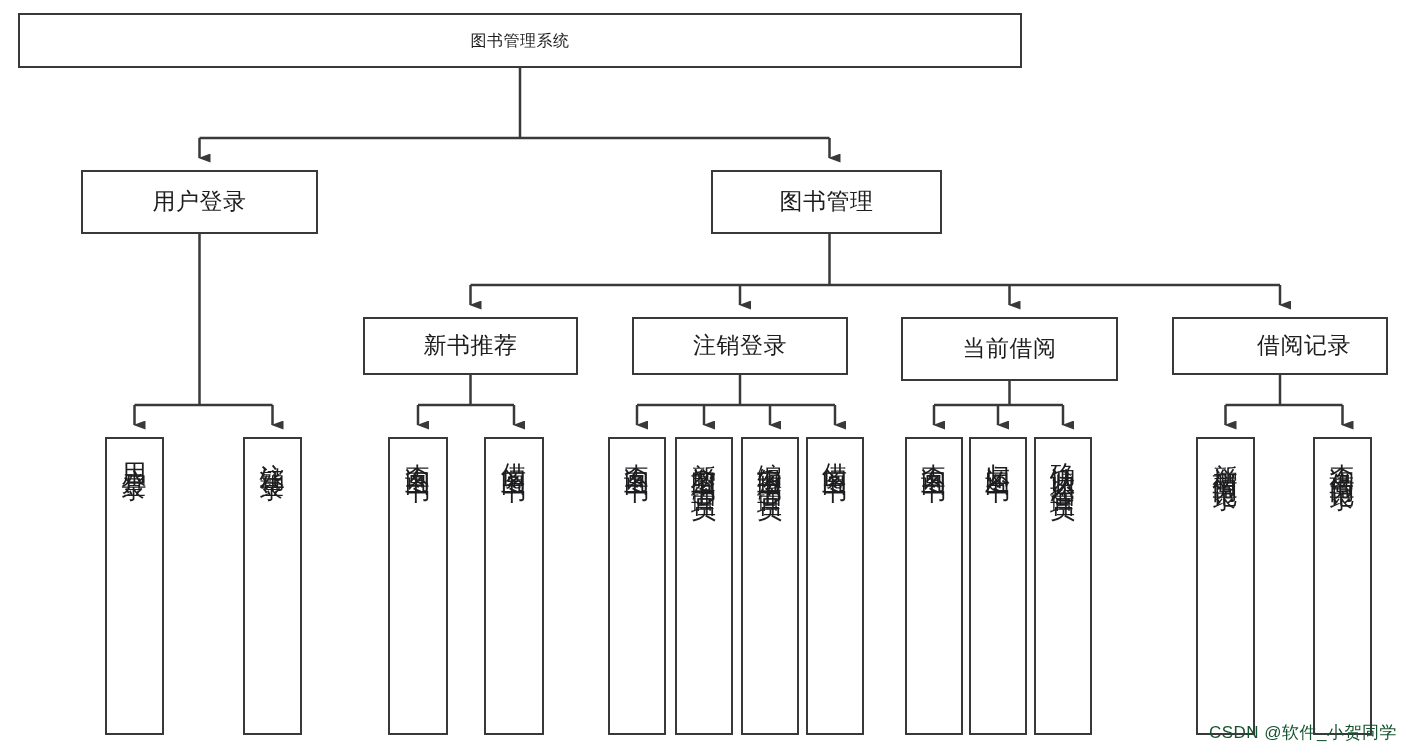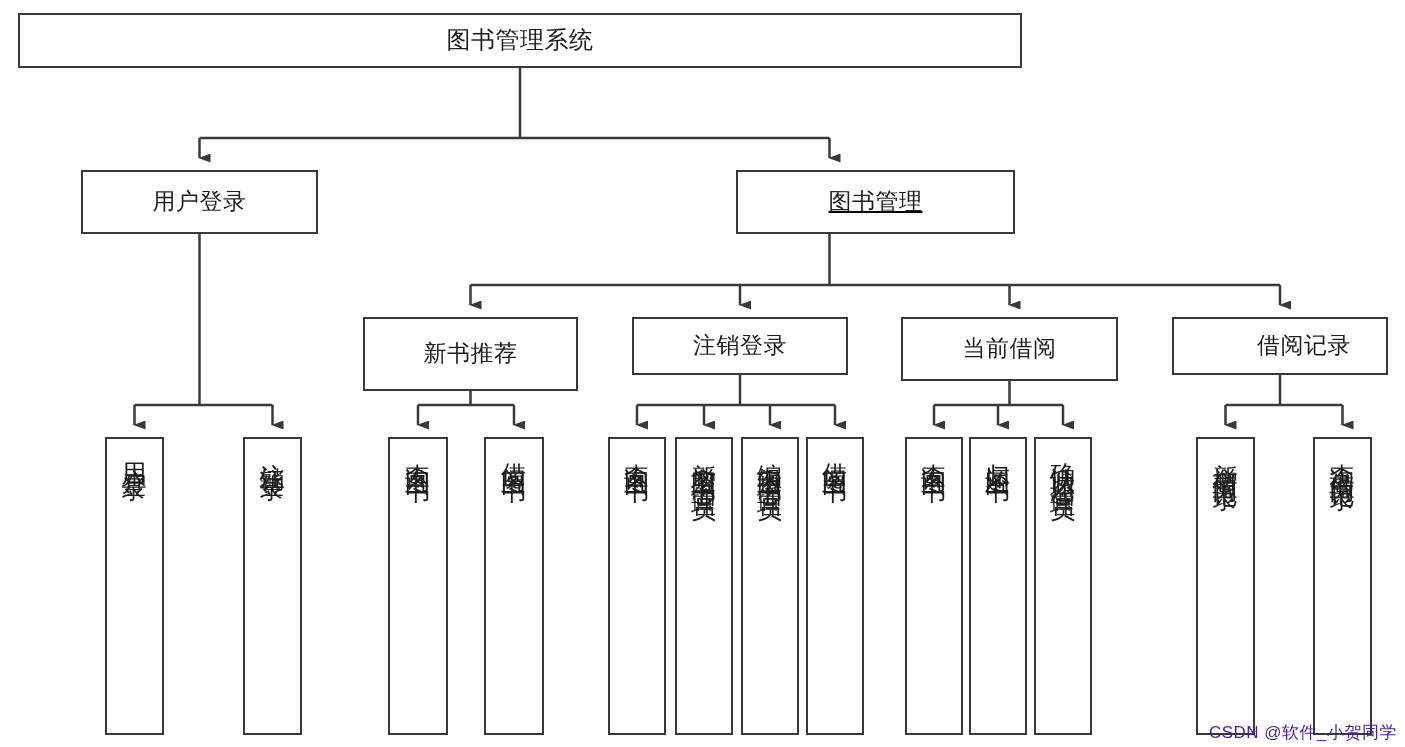--- a/index.html
+++ b/index.html
@@ -36,28 +36,28 @@
     align-items:flex-start;
     justify-content:center;
     padding-top:4px;
   }
   .node.vertical .label{
     writing-mode:vertical-rl;
     text-orientation:upright;
     font-size:25px;
     letter-spacing:5px;
   }
-  .node.root .label{font-size:24px;}
+  .node.root .label{font-size:16px;}
 
   .watermark{
     position:absolute;
     right:8px;
     bottom:3px;
     font-size:17px;
-    color:#4c1d95;
+    color:#14532d;
     letter-spacing:0.5px;
     white-space:pre;
     pointer-events:none;
   }
 </style>
 </head>
 <body>
 
 <div id="diagram-root">
   <svg class="wires" viewBox="0 0 1405 747" preserveAspectRatio="none">
@@ -103,24 +103,24 @@
       </g>
   </svg>
 
   <div id="node-layer">
       <div class="node horizontal root" style="left: 18px; top: 13px; width: 1004px; height: 55px;">
         <span class="label">图书管理系统</span>
       </div>
       <div class="node horizontal" style="left: 81px; top: 170px; width: 237px; height: 64px;">
         <span class="label">用户登录</span>
       </div>
-      <div class="node horizontal" style="left: 736px; top: 170px; width: 279px; height: 64px; text-decoration: underline;">
+      <div class="node horizontal" style="left: 711px; top: 170px; width: 231px; height: 64px;">
         <span class="label">图书管理</span>
       </div>
-      <div class="node horizontal" style="left: 363px; top: 317px; width: 215px; height: 74px;">
+      <div class="node horizontal" style="left: 363px; top: 317px; width: 215px; height: 58px;">
         <span class="label">新书推荐</span>
       </div>
       <div class="node horizontal" style="left: 632px; top: 317px; width: 216px; height: 58px;">
         <span class="label">注销登录</span>
       </div>
       <div class="node horizontal" style="left: 901px; top: 317px; width: 217px; height: 64px;">
         <span class="label">当前借阅</span>
       </div>
       <div class="node horizontal" style="left: 1172px; top: 317px; width: 216px; height: 58px; padding-left: 48px;">
         <span class="label">借阅记录</span>

